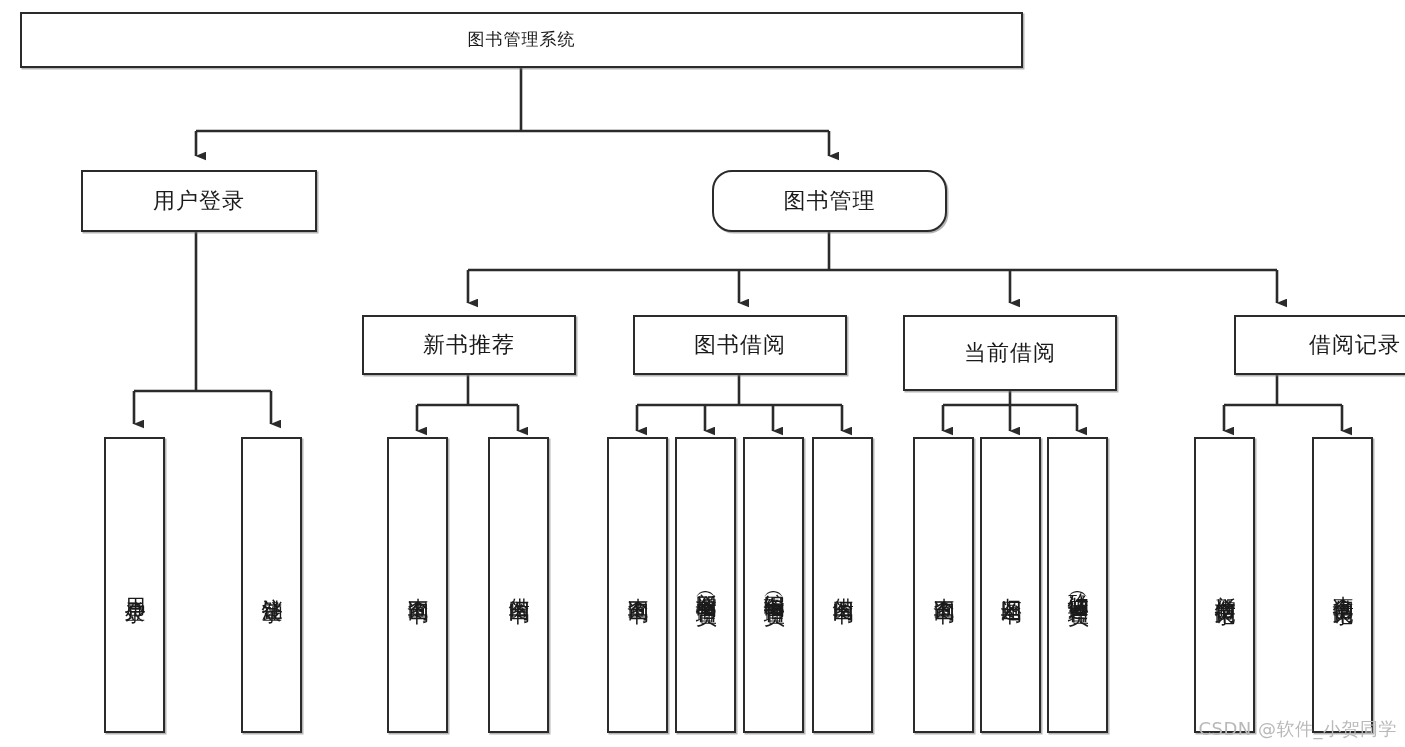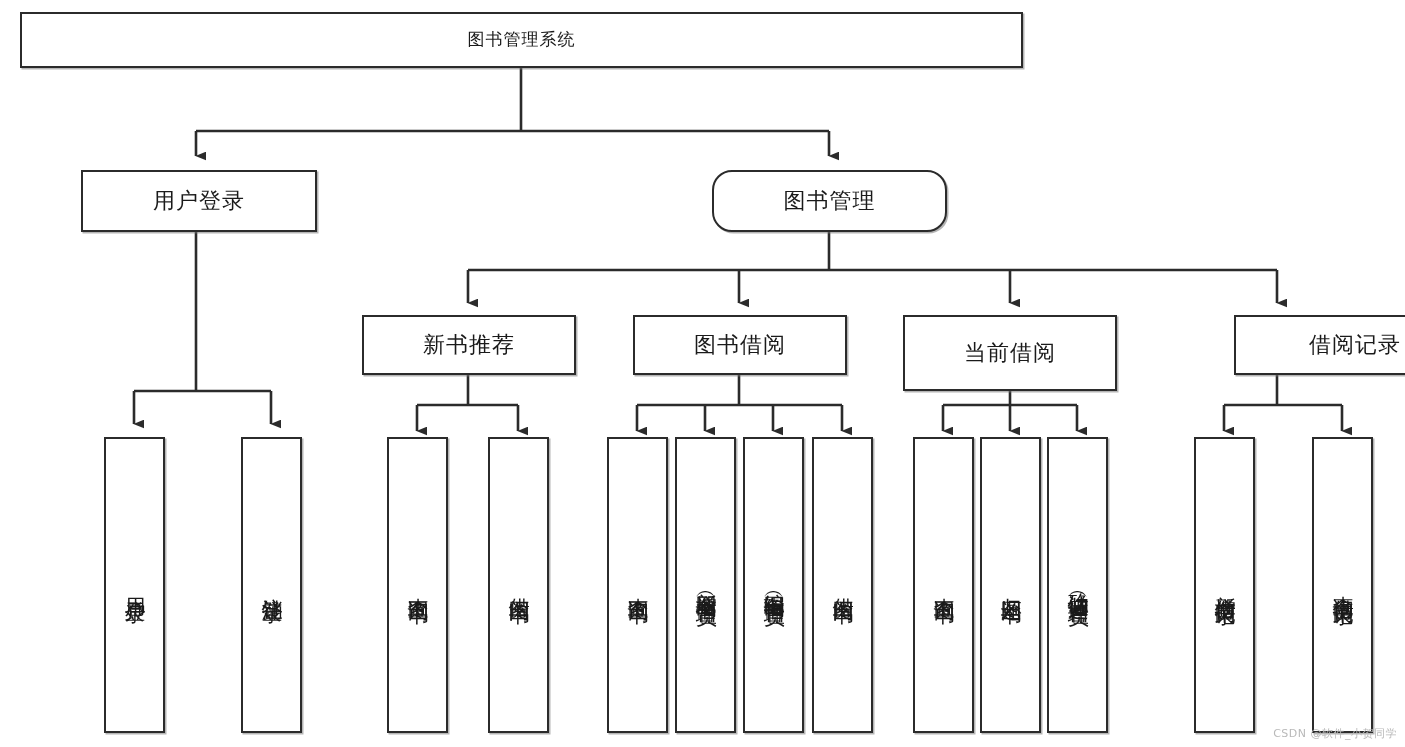--- a/index.html
+++ b/index.html
@@ -54,21 +54,21 @@
     text-align: center;
     padding: 4px 0;
   }
   .node-root {
     font-size: 17px;
   }
   .watermark {
     position: absolute;
     right: 8px;
     bottom: 6px;
-    font-size: 11px;
+    font-size: 18px;
     color: #b9b9b9;
     letter-spacing: 0.5px;
     white-space: nowrap;
     user-select: none;
   }
 </style>
 </head>
 <body>
 
 <div id="diagram-root">

